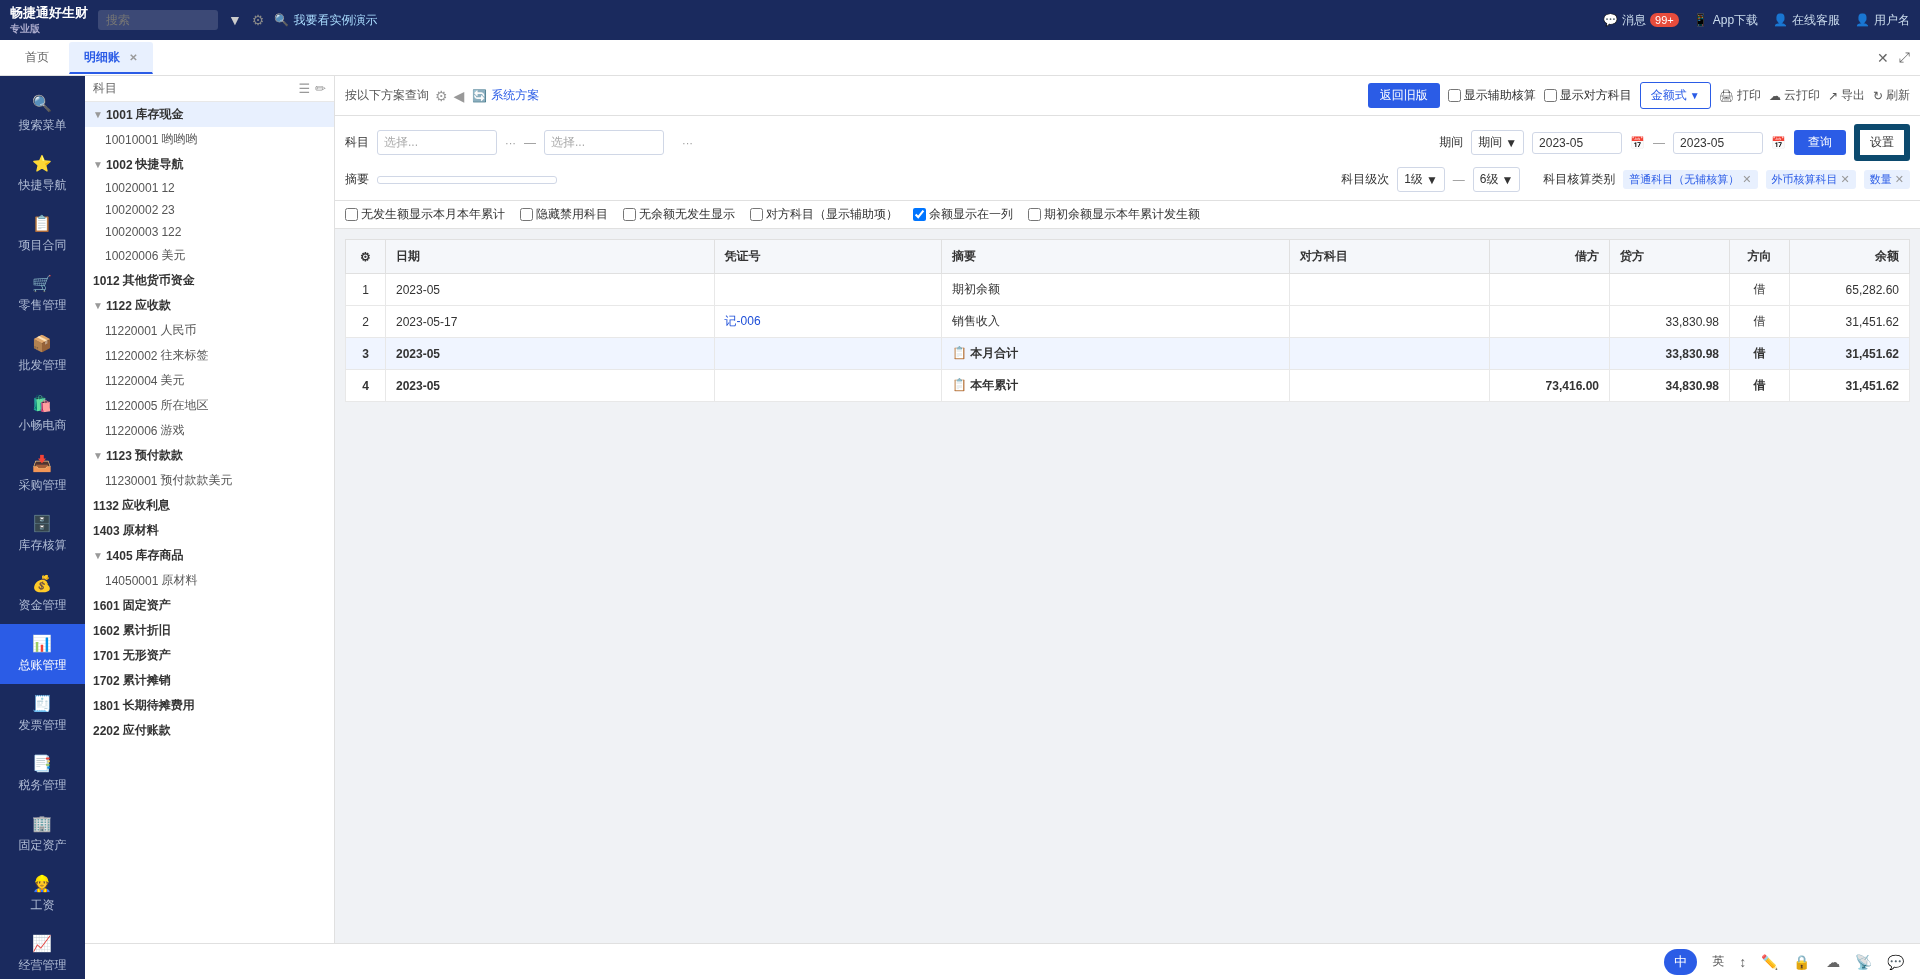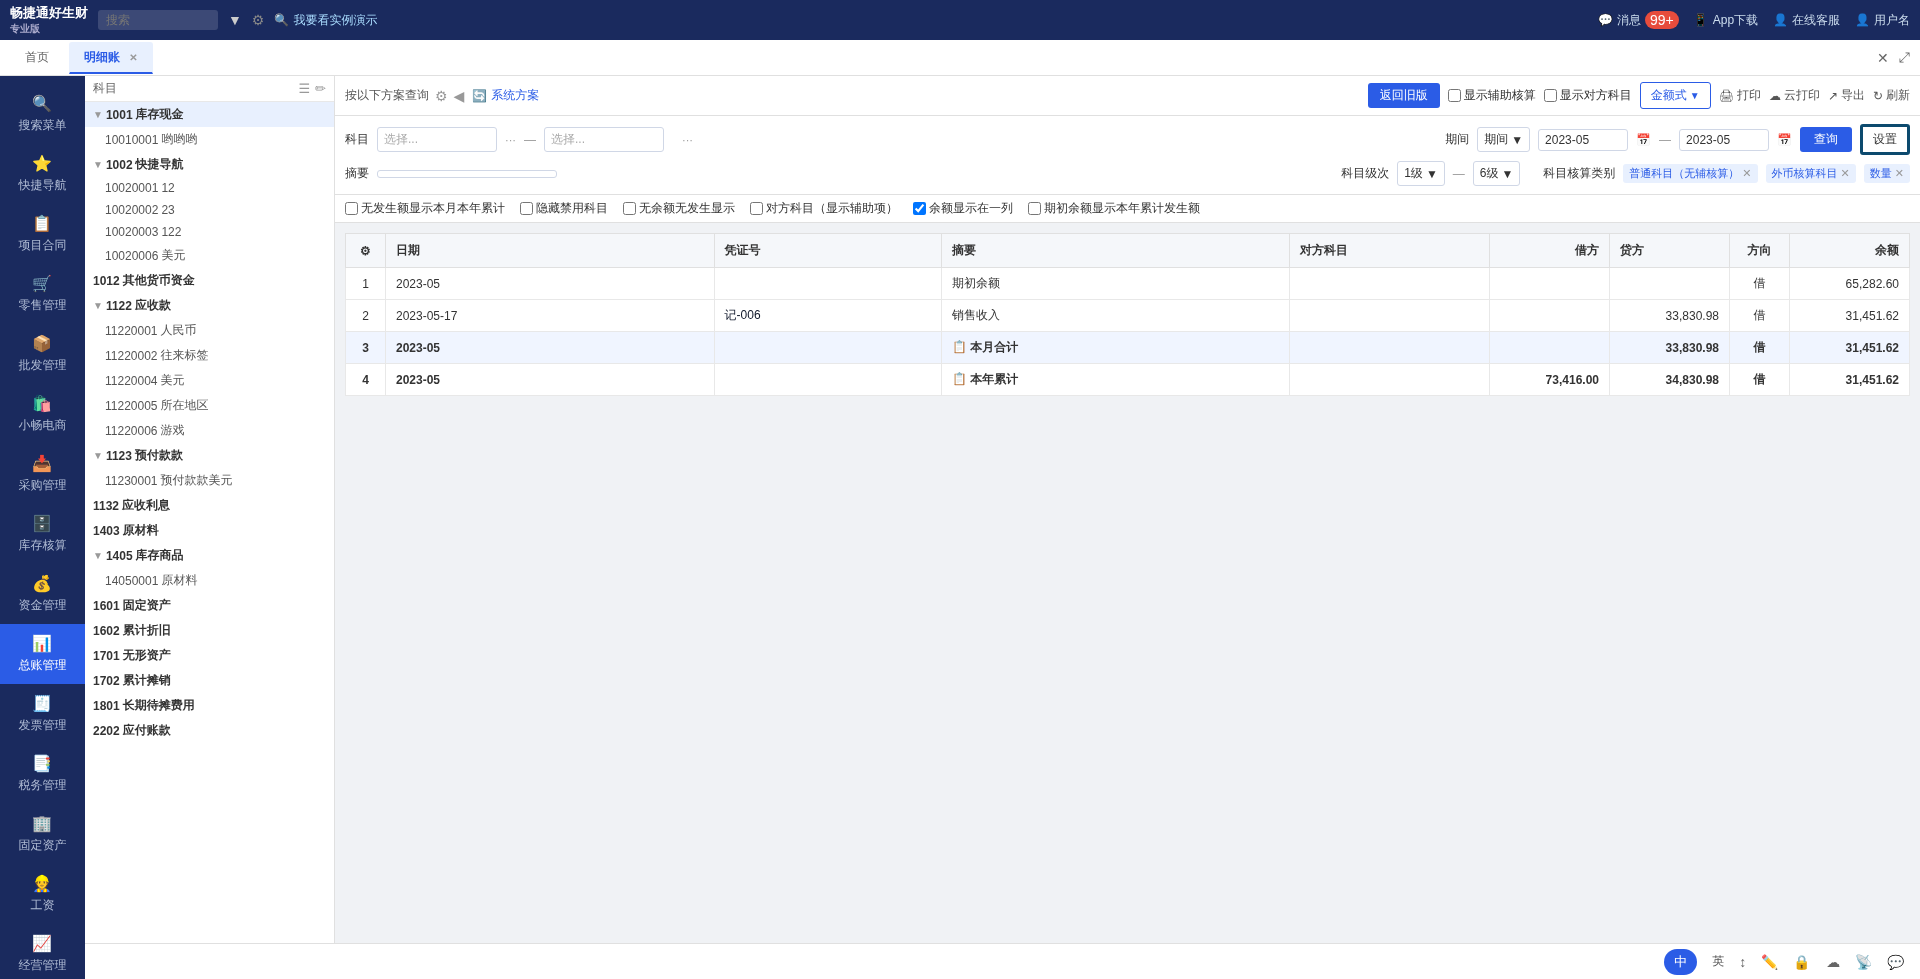--- a/index.html
+++ b/index.html
@@ -14,21 +14,21 @@
       padding: 0 10px;
       color: #fff;
       justify-content: space-between;
     }
     .top-bar-left { display: flex; align-items: center; gap: 10px; }
     .top-bar-logo { font-size: 13px; font-weight: bold; color: #fff; display: flex; align-items: center; gap: 5px; }
     .top-bar-logo .edition { font-size: 10px; color: #aac; }
     .top-bar-search { background: rgba(255,255,255,0.15); border: none; border-radius: 3px; padding: 3px 8px; color: #fff; font-size: 12px; width: 120px; }
     .top-bar-demo { color: #adf; font-size: 12px; display: flex; align-items: center; gap: 4px; cursor: pointer; }
     .top-bar-right { display: flex; align-items: center; gap: 15px; font-size: 12px; color: #cde; }
-    .badge { background: #e74c3c; color: #fff; border-radius: 10px; padding: 1px 5px; font-size: 14px; }
+    .badge { background: #e74c3c; color: #fff; border-radius: 10px; padding: 1px 5px; font-size: 11px; }
     .top-bar-right-item { display: flex; align-items: center; gap: 4px; cursor: pointer; }
 
     
     .tab-bar {
       height: 36px;
       background: #fff;
       display: flex;
       align-items: center;
       padding: 10px 10px;
       border-bottom: 1px solid #e0e0e0;
@@ -124,21 +124,21 @@
     .filter-label { font-size: 12px; color: #333; }
     .system-scheme { color: #2b5ce6; font-size: 12px; cursor: pointer; display: flex; align-items: center; gap: 3px; }
 
     .filter-row { display: flex; align-items: center; gap: 8px; flex-wrap: wrap; }
     .filter-input { border: 1px solid #d0d7e6; border-radius: 3px; padding: 3px 6px; font-size: 12px; color: #333; background: #fff; }
     .filter-dash { color: #999; }
     .period-select { border: 1px solid #d0d7e6; border-radius: 3px; padding: 3px 6px; font-size: 12px; color: #333; background: #fff; display: flex; align-items: center; gap: 3px; }
     .tag-chip { background: #e8f0fe; color: #2b5ce6; border-radius: 3px; padding: 2px 6px; font-size: 11px; display: flex; align-items: center; gap: 3px; }
     .tag-chip .remove { cursor: pointer; color: #999; }
     .btn-primary { background: #2b5ce6; color: #fff; border: none; border-radius: 3px; padding: 4px 14px; font-size: 12px; cursor: pointer; }
-    .btn-secondary { background: #fff; color: #333; border: 3px solid #0c4a6e; border-radius: 3px; padding: 4px 10px; font-size: 12px; cursor: pointer; }
+    .btn-secondary { background: #fff; color: #333; border: 6px solid #0c4a6e; border-radius: 3px; padding: 4px 10px; font-size: 12px; cursor: pointer; }
     .chevron-down { font-size: 10px; }
 
     
     .toolbar {
       display: flex;
       align-items: center;
       padding: 6px 10px;
       background: #fff;
       border-bottom: 1px solid #e0e0e0;
       gap: 8px;
@@ -152,21 +152,21 @@
 
     
     .table-section { flex: 1; overflow: auto; padding: 10px; }
     .data-table { width: 100%; border-collapse: collapse; background: #fff; }
     .data-table thead tr { background: #f5f7fa; }
     .data-table th { padding: 8px 10px; text-align: left; font-weight: 600; font-size: 12px; color: #333; border: 1px solid #e0e0e0; }
     .data-table td { padding: 7px 10px; font-size: 12px; border: 1px solid #e8e8e8; color: #333; }
     .data-table tr.subtotal td { font-weight: bold; background: #f0f5ff; }
     .data-table tr.total td { font-weight: bold; }
     .row-num { color: #999; text-align: center; }
-    .link-text { color: #0f172a; cursor: pointer; }
+    .link-text { color: #1d4ed8; cursor: pointer; }
     .amount { text-align: right; }
     .direction { text-align: center; }
 
     
     .filter-checks {
       display: flex;
       align-items: center;
       gap: 15px;
       padding: 5px 10px;
       background: #fff;

